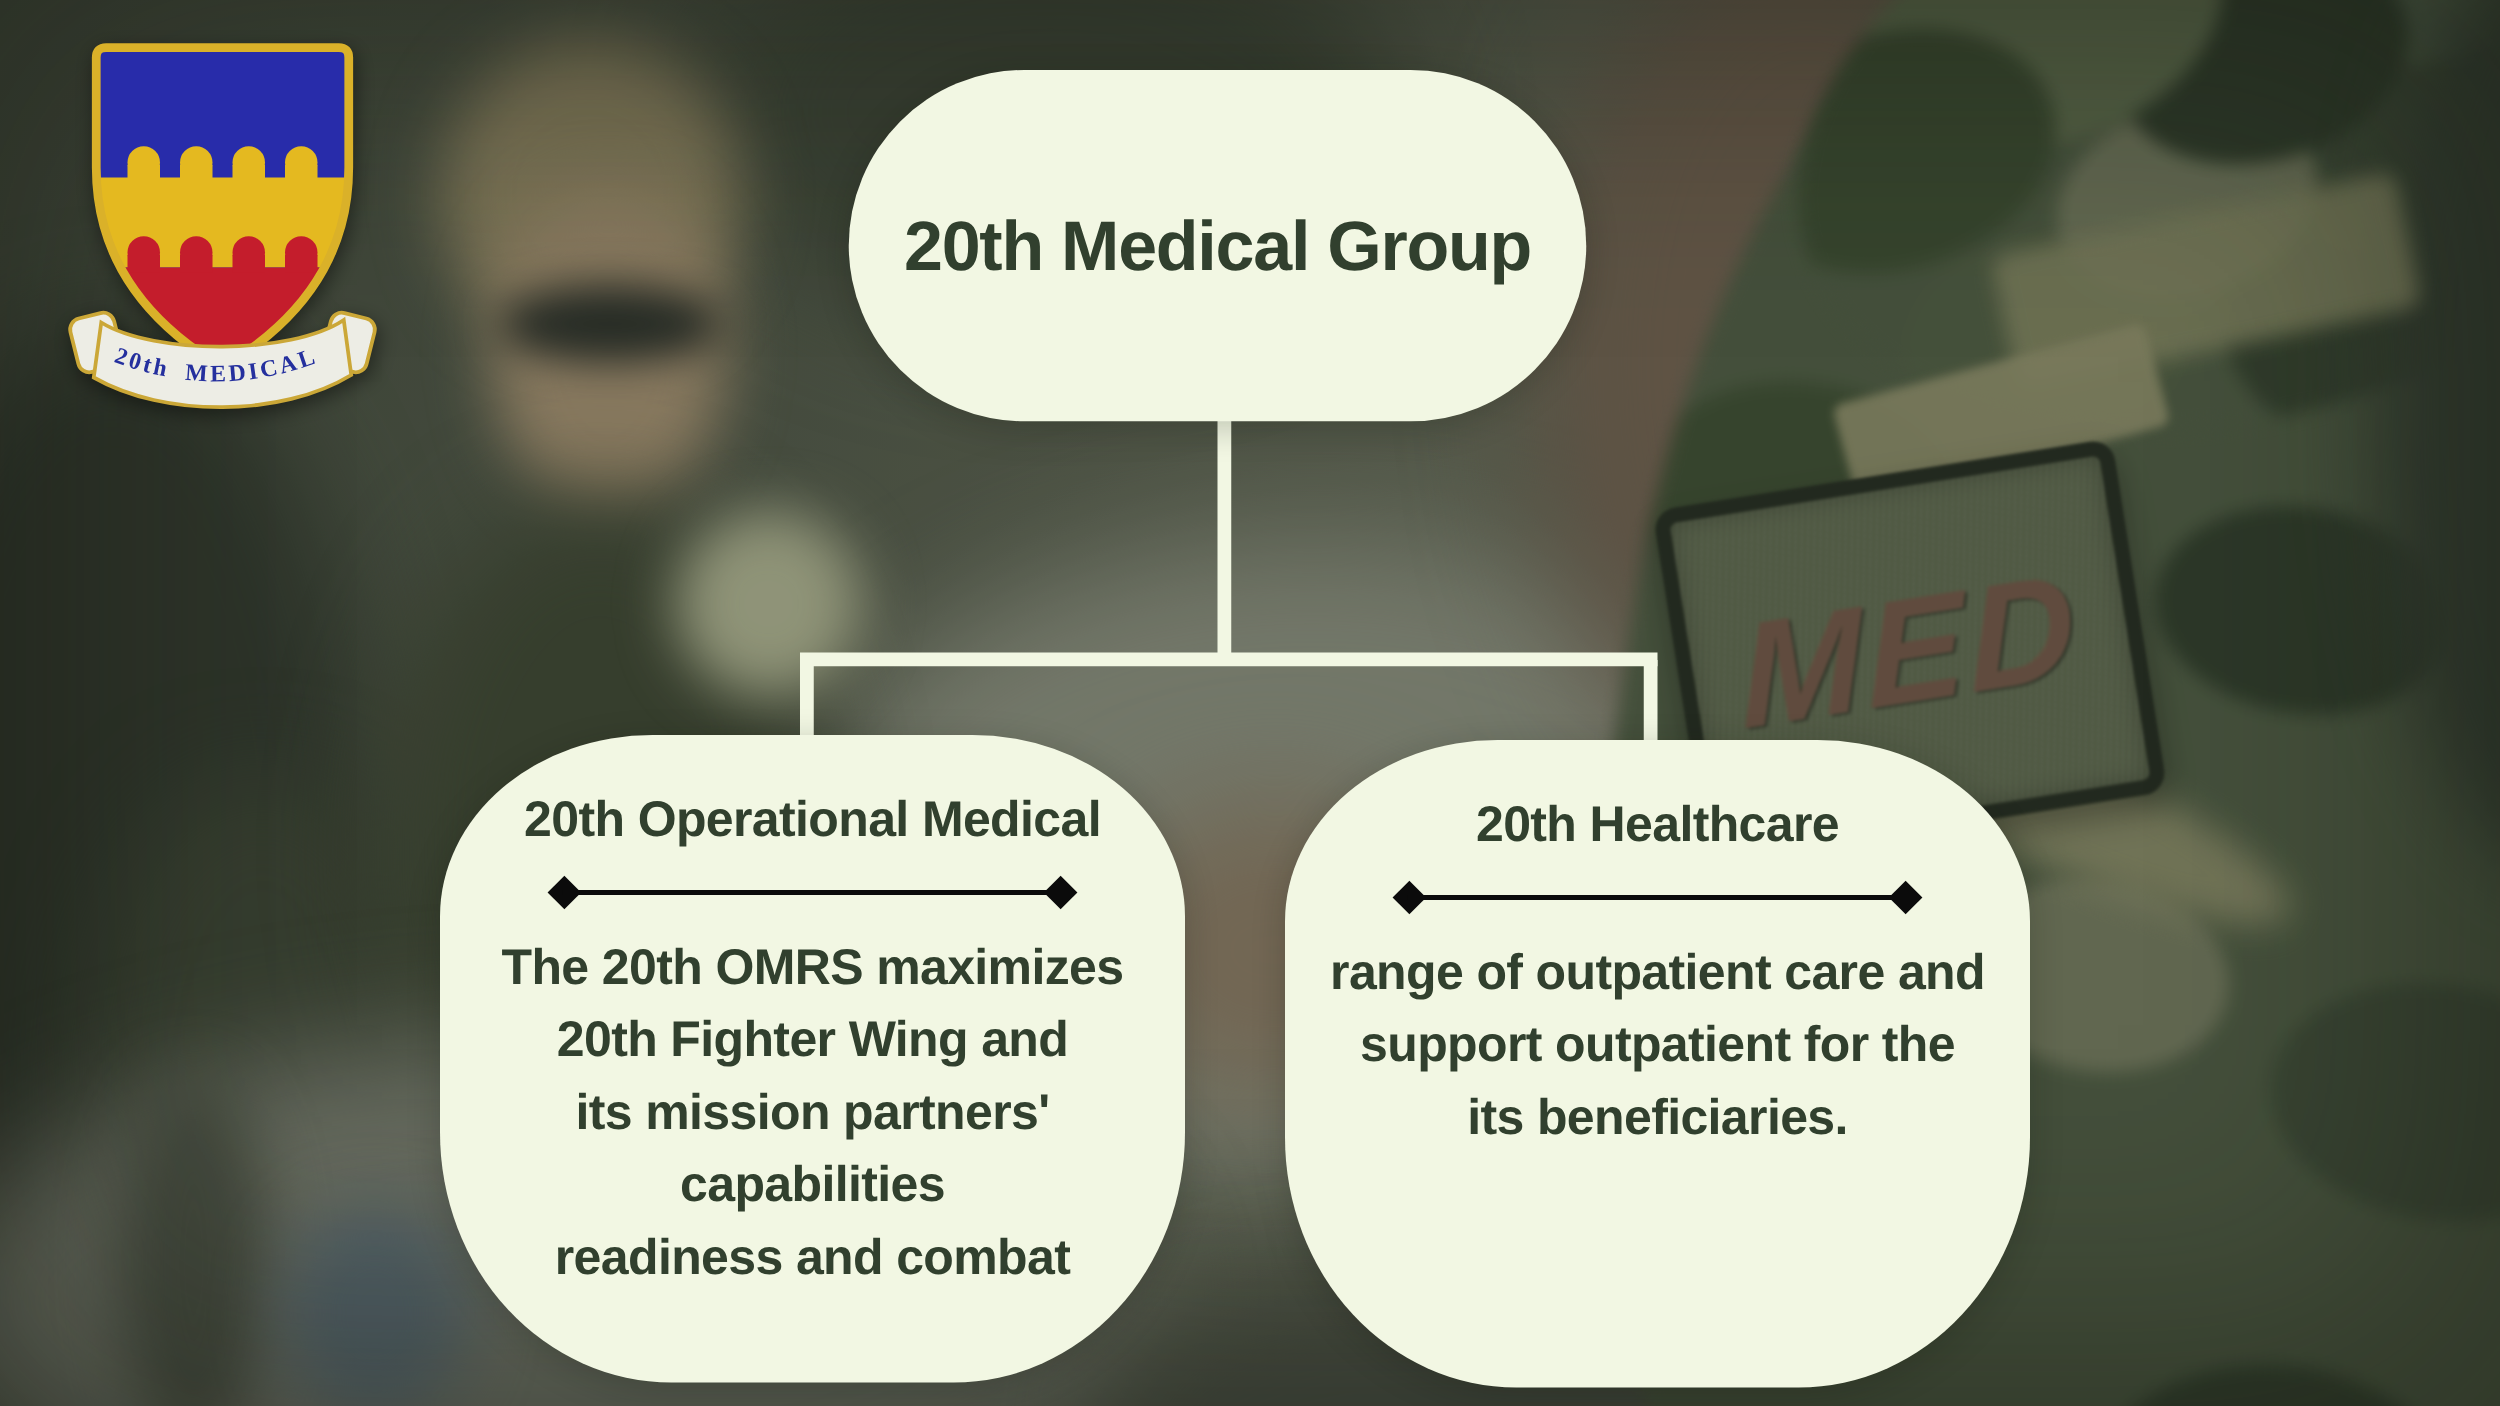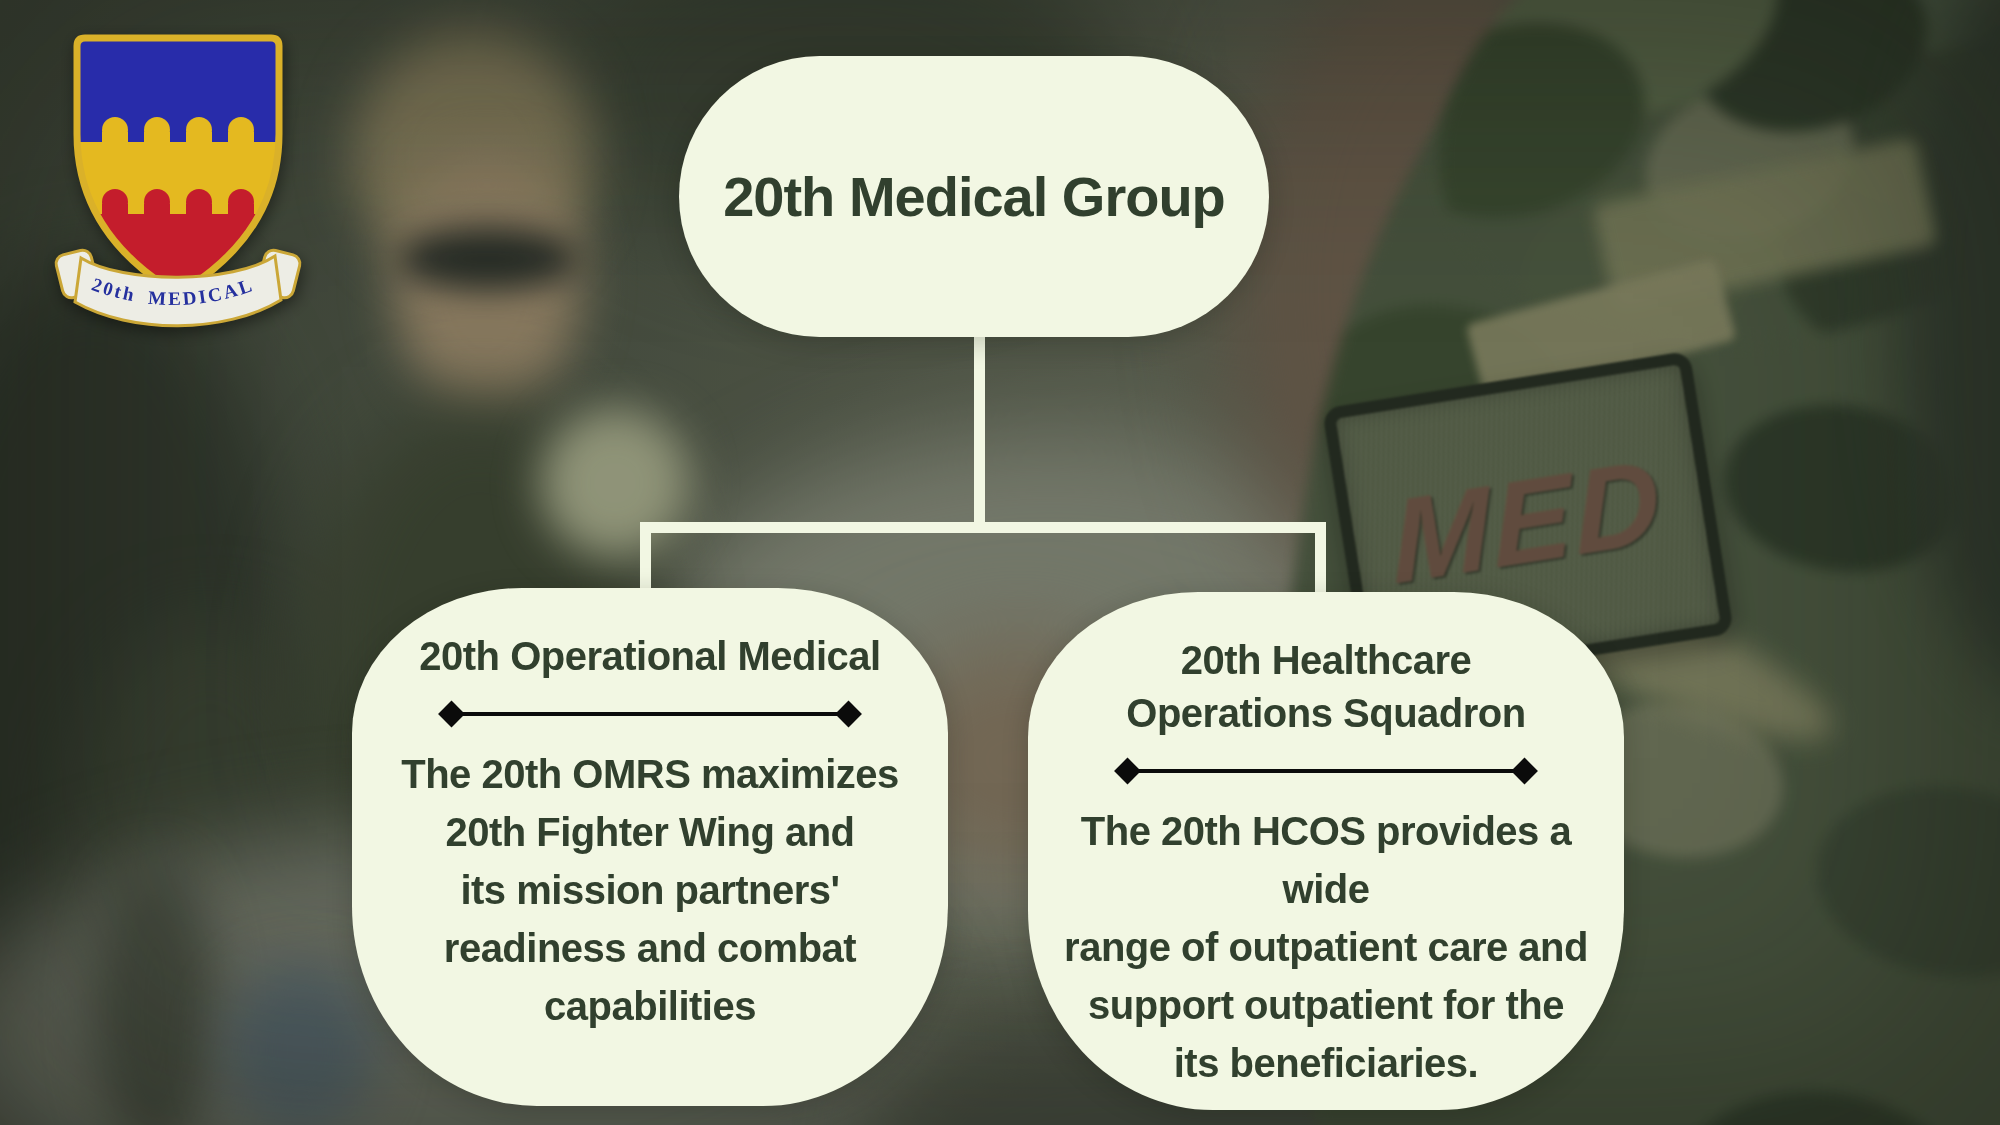--- a/index.html
+++ b/index.html
@@ -190,36 +190,34 @@
     </div>
     <div class="divider">
       <span class="diamond dleft"></span>
       <span class="rule"></span>
       <span class="diamond dright"></span>
     </div>
     <div class="node-body">
       <div>The 20th OMRS maximizes</div>
       <div>20th Fighter Wing and</div>
       <div>its mission partners'</div>
+      <div>capabilities</div>
       <div>readiness and combat</div>
-      <div>capabilities</div>
     </div>
   </div>
 
   <div class="node node-child node-right">
     <div class="node-title">
       <div>20th Healthcare</div>
-      <div>Operations Squadron</div>
     </div>
     <div class="divider">
       <span class="diamond dleft"></span>
       <span class="rule"></span>
       <span class="diamond dright"></span>
     </div>
     <div class="node-body">
-      <div>The 20th HCOS provides a wide</div>
       <div>range of outpatient care and</div>
       <div>support outpatient for the</div>
       <div>its beneficiaries.</div>
     </div>
   </div>
 
 </div>
 
 </body></html>

